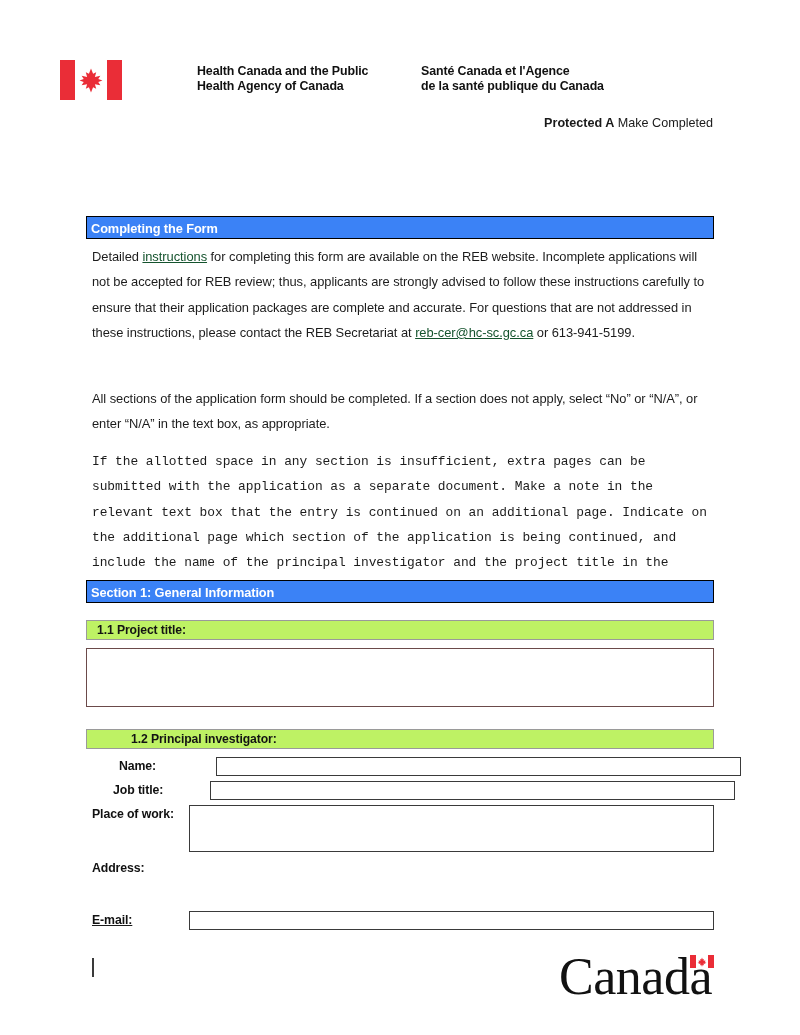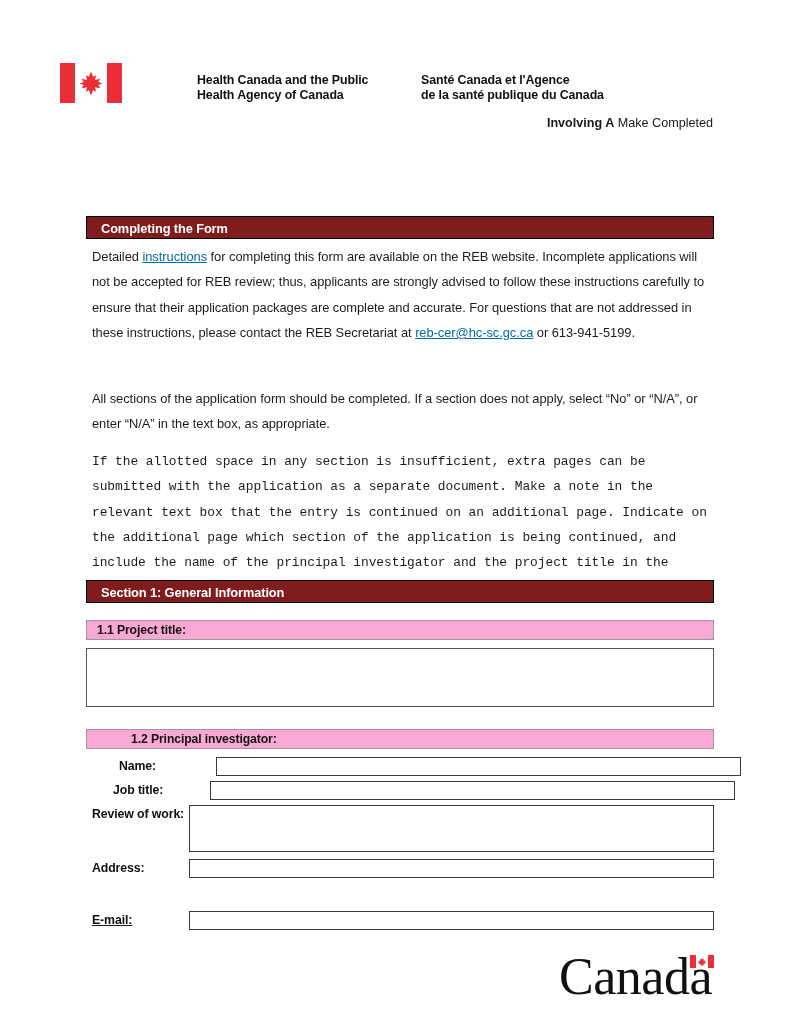--- a/index.html
+++ b/index.html
@@ -24,21 +24,21 @@
   }
 
   
   .gov-header {
     position: absolute;
     left: 60px;
     top: 55px;
     width: 640px;
     height: 48px;
     display: flex;
-    align-items: flex-end;
+    align-items: center;
   }
   .flag {
     width: 62px;
     height: 40px;
     flex: 0 0 62px;
     position: relative;
     margin-top: 1px;
   }
   .flag .bar {
     position: absolute;
@@ -93,27 +93,27 @@
     color: #141414;
     letter-spacing: -0.15px;
   }
 
   
   .section-bar {
     position: absolute;
     left: 86px;
     width: 628px;
     height: 23px;
-    background: #7f1d1d;
+    background: #3b82f6;
     border: 1px solid #000000;
     color: #ffffff;
     font-size: 12.8px;
     font-weight: 700;
     line-height: 23px;
-    padding-left: 14px;
+    padding-left: 4px;
     box-sizing: border-box;
     letter-spacing: -0.1px;
   }
   #bar-completing { top: 216px; }
   #bar-section1   { top: 580px; }
 
   
   .body-text {
     position: absolute;
     left: 92px;
@@ -122,31 +122,31 @@
     line-height: 25.3px;
     color: #1c1c1c;
     letter-spacing: -0.05px;
     text-align: left;
   }
   #para-1 { top: 244px; }
   #para-2 { top: 386px; }
   #para-3 { top: 449px; font-family: Liberation Mono, monospace; }
 
   .doclink {
-    color: #0369a1;
+    color: #14532d;
     cursor: pointer;
   }
 
   
   .sub-header {
     position: absolute;
     left: 86px;
     width: 628px;
     height: 20px;
-    background: #f9a8d4;
+    background: #bef264;
     border: 1px solid #9a9a9a;
     box-sizing: border-box;
     font-size: 12.2px;
     font-weight: 700;
     line-height: 18px;
     padding-left: 10px;
     color: #131313;
     letter-spacing: -0.1px;
   }
   #sub-1-1 { top: 620px; }
@@ -183,21 +183,21 @@
     background: #ffffff;
     border: 1.7px solid #3a3a3a;
     box-sizing: border-box;
     height: 19px;
   }
   .field-input.tall { height: 47px; }
 
   #row-name       { top: 757px; padding-left: 27px; }
   #row-jobtitle   { top: 781px; margin-left: 21px; }
   #row-placework  { top: 805px; }
-  #row-address    { top: 859px; }
+  #row-address    { top: 859px; flex-direction: column; }
   #row-telephone  { top: 883px; }
   #row-email      { top: 911px; text-decoration: underline; }
 
   
   .wordmark {
     position: absolute;
     right: 86px;
     bottom: 32px;
     display: flex;
     align-items: flex-start;
@@ -247,21 +247,21 @@
       <svg class="leaf" viewBox="0 0 100 100">
         <path fill="#ea2d37" d="M50 6 L58 26 L70 20 L65 38 L86 34 L78 46 L94 52 L78 58 L86 70 L65 66 L70 84 L58 78 L50 98 L42 78 L30 84 L35 66 L14 70 L22 58 L6 52 L22 46 L14 34 L35 38 L30 20 L42 26 Z"></path>
       </svg>
     </div>
     <div class="dept-en">Health Canada and the Public
 Health Agency of Canada</div>
     <div class="dept-fr">Santé Canada et l'Agence
 de la santé publique du Canada</div>
   </div>
 
-  <div class="protected"><b>Involving A</b><span> Make Completed</span></div>
+  <div class="protected"><b>Protected A</b><span> Make Completed</span></div>
 
 
   <div class="section-bar" id="bar-completing">Completing the Form</div>
 
   <div class="body-text" id="para-1"><span>Detailed </span><a class="doclink" href="#">instructions</a><span> for completing this form are available on the REB website. Incomplete applications will not be accepted for REB review; thus, applicants are strongly advised to follow these instructions carefully to ensure that their application packages are complete and accurate. For questions that are not addressed in these instructions, please contact the REB Secretariat at </span><a class="doclink" href="#">reb-cer@hc-sc.gc.ca</a><span> or 613-941-5199.</span></div>
 
   <div class="body-text" id="para-2">All sections of the application form should be completed. If a section does not apply, select “No” or “N/A”, or enter “N/A” in the text box, as appropriate.</div>
 
   <div class="body-text" id="para-3">If the allotted space in any section is insufficient, extra pages can be submitted with the application as a separate document. Make a note in the relevant text box that the entry is continued on an additional page. Indicate on the additional page which section of the application is being continued, and include the name of the principal investigator and the project title in the header.</div>
 
@@ -276,21 +276,21 @@
     <div class="field-label">Name:</div>
     <div class="field-input"></div>
   </div>
 
   <div class="field-row" id="row-jobtitle">
     <div class="field-label">Job title:</div>
     <div class="field-input"></div>
   </div>
 
   <div class="field-row" id="row-placework">
-    <div class="field-label">Review of work:</div>
+    <div class="field-label">Place of work:</div>
     <div class="field-input tall"></div>
   </div>
 
   <div class="field-row" id="row-address">
     <div class="field-label">Address:</div>
     <div class="field-input"></div>
   </div>
 
 
   <div class="field-row" id="row-email">

